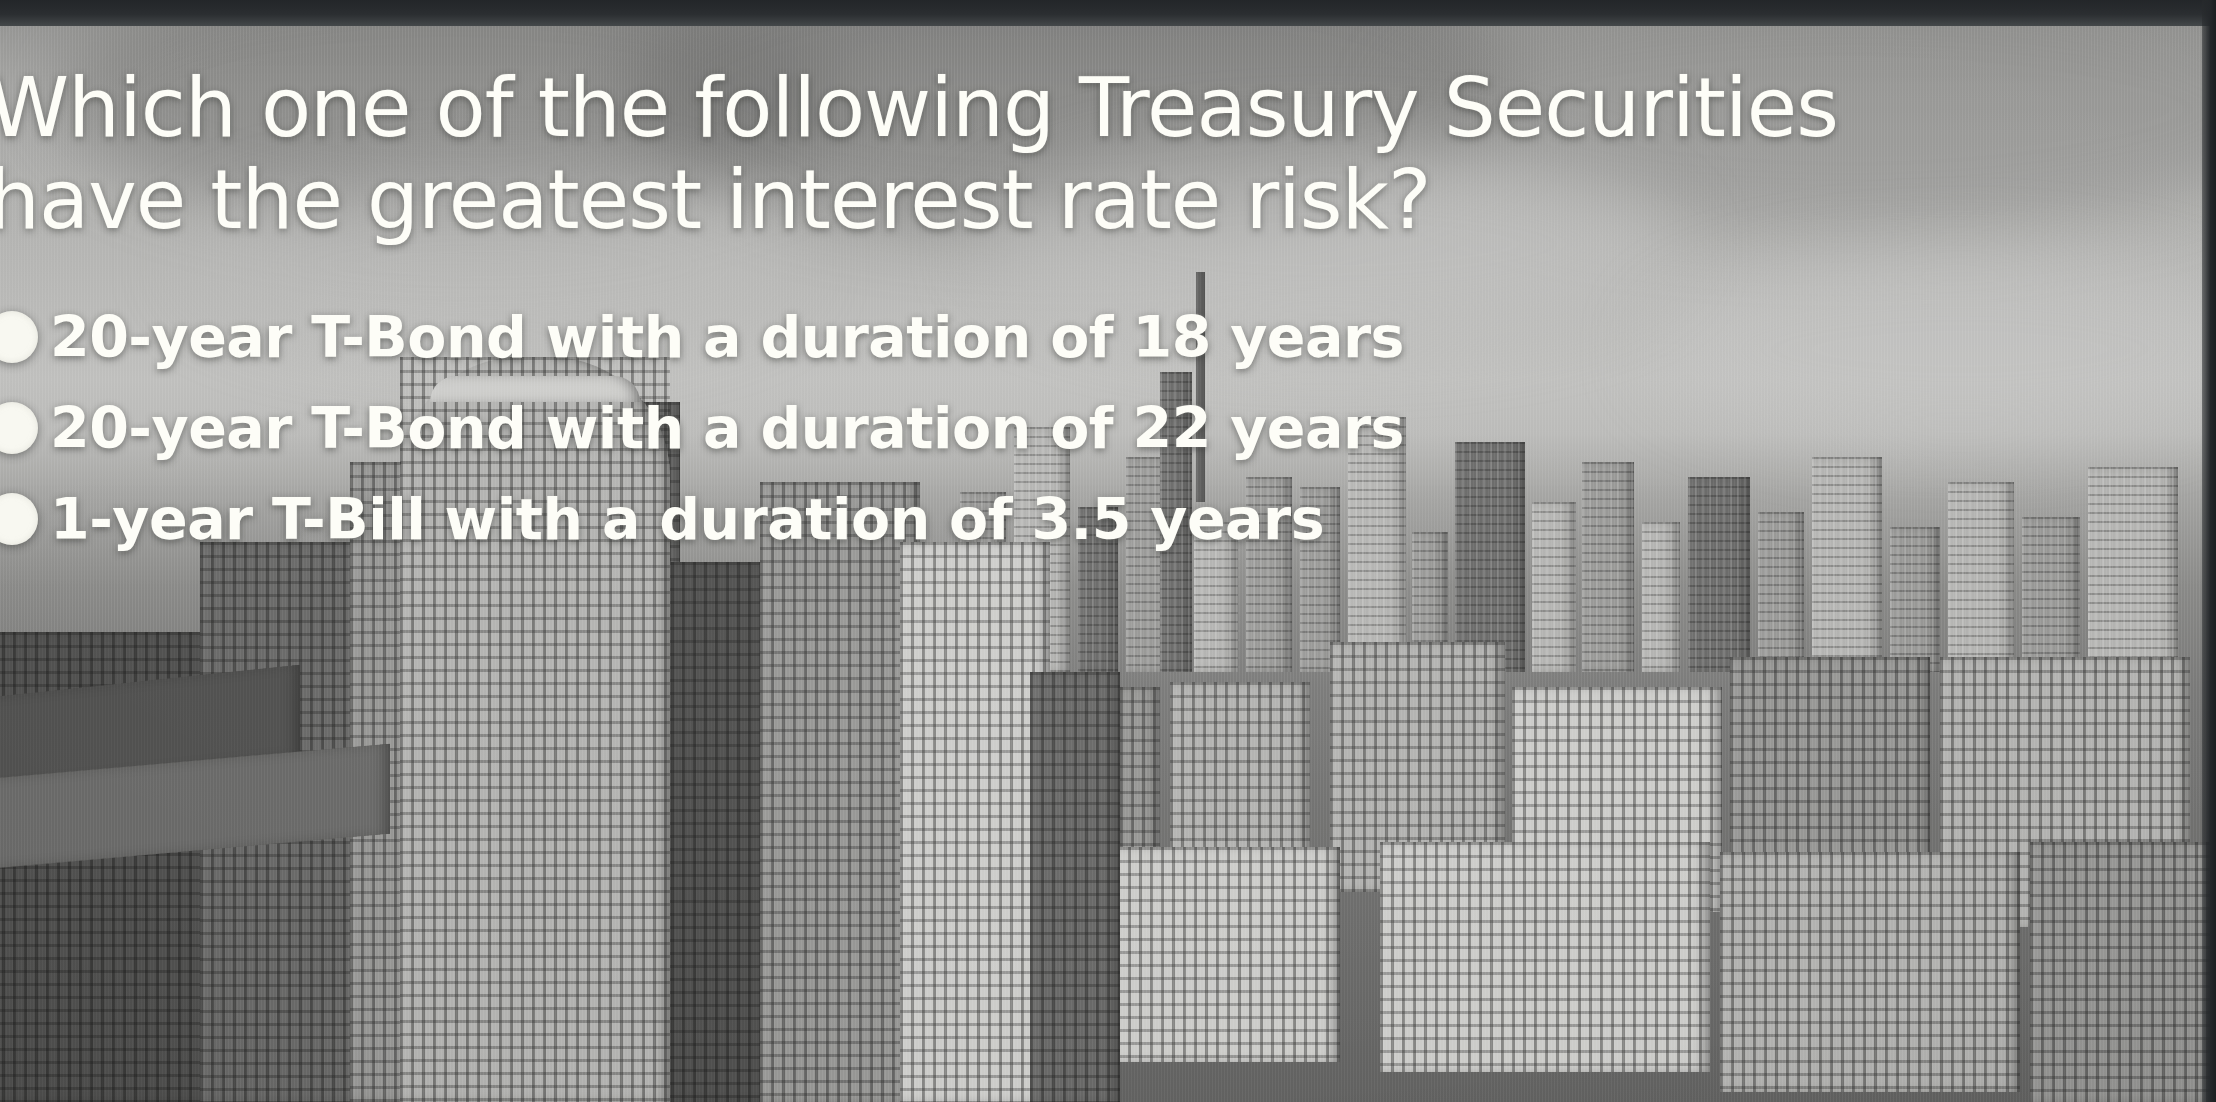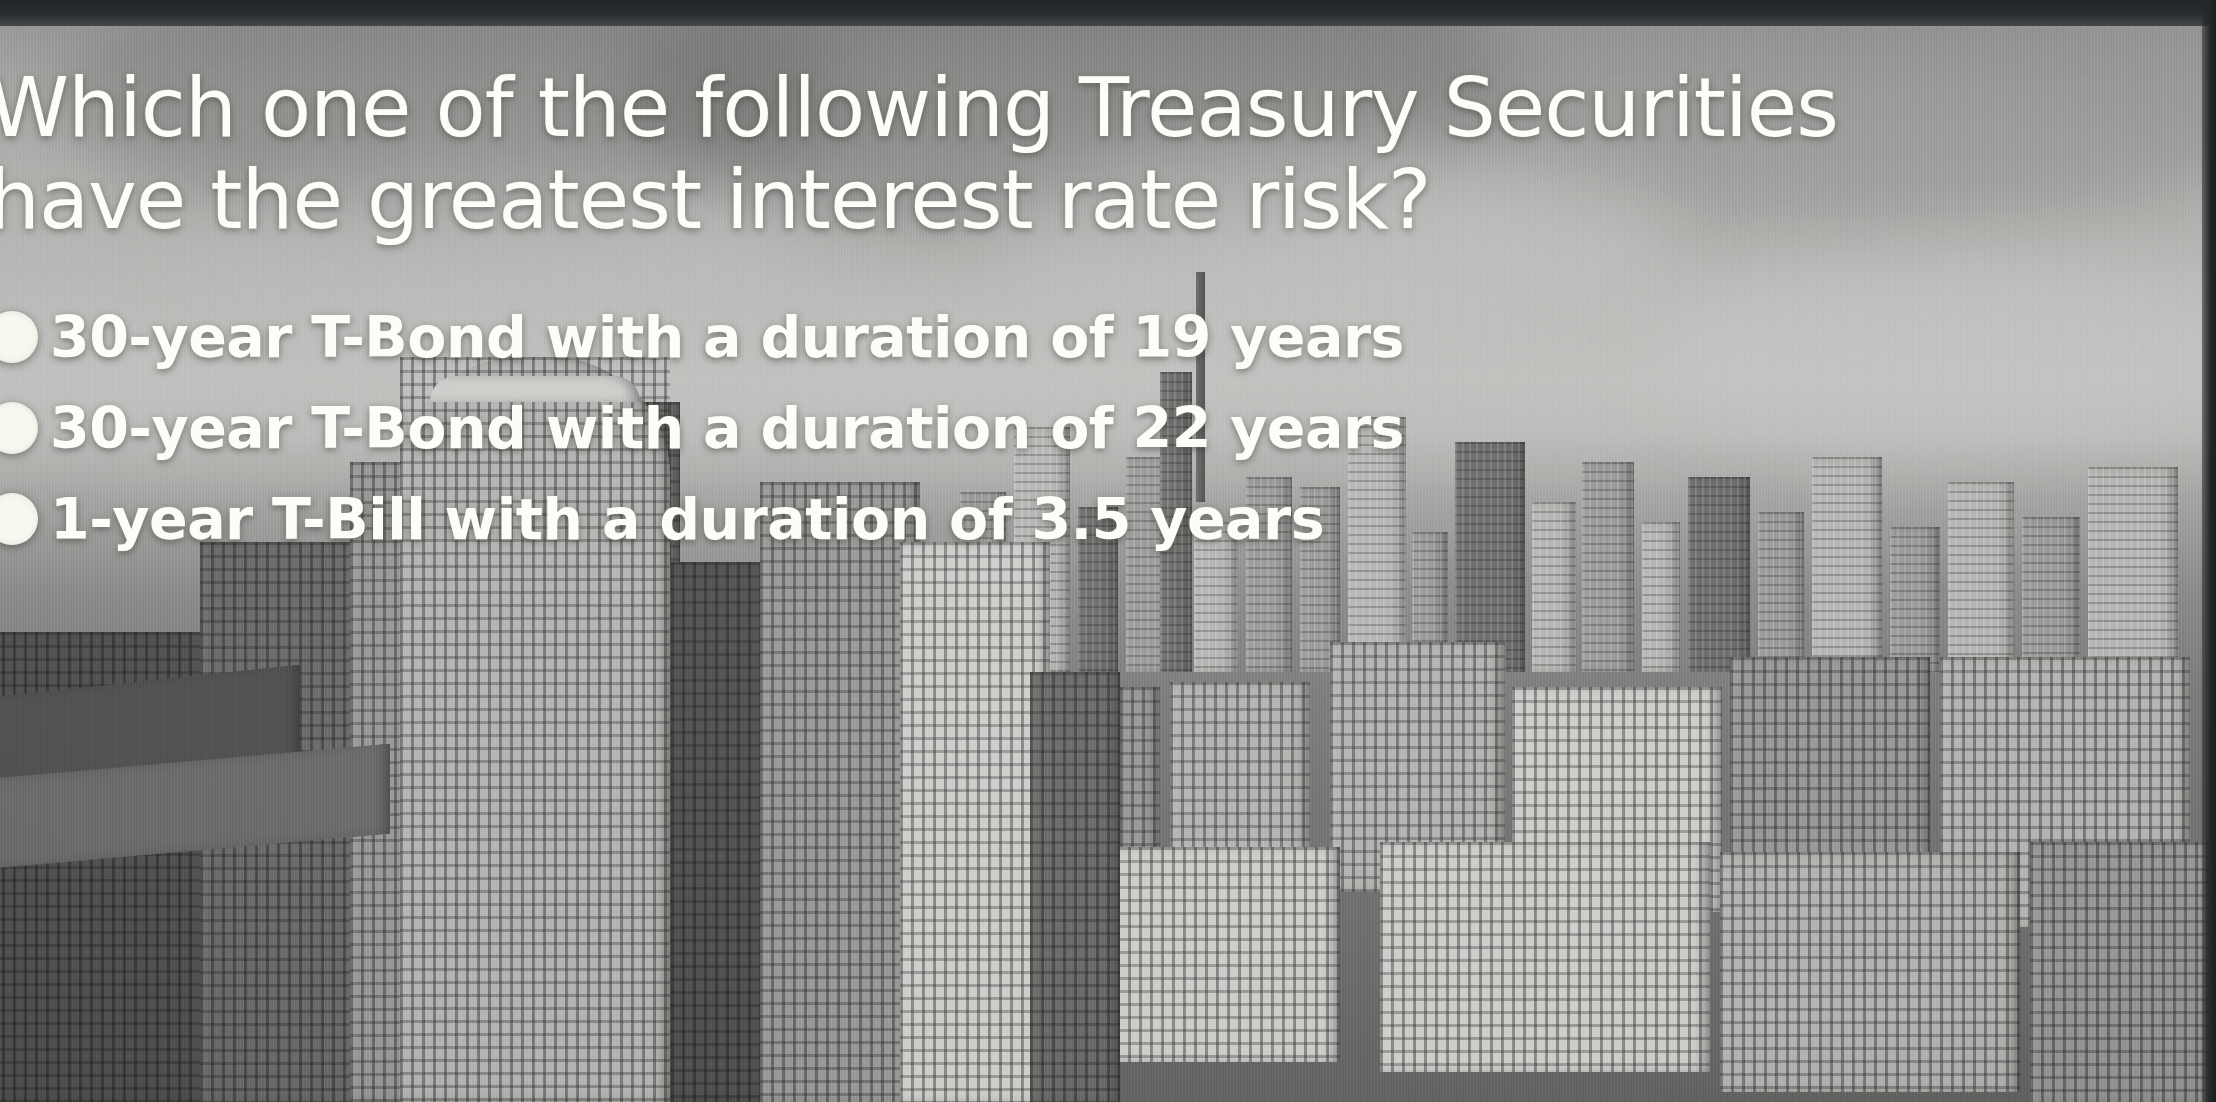--- a/index.html
+++ b/index.html
@@ -281,26 +281,26 @@
 
     <div class="question">
       <span class="qline">Which one of the following Treasury Securities</span>
       <span class="qline">have the greatest interest rate risk?</span>
     </div>
 
     <div class="options">
 
       <div class="option">
         <span class="radio"></span>
-        <span class="option-label">30-year T-Bond with a duration of 19 years</span>
+        <span class="option-label">20-year T-Bond with a duration of 18 years</span>
       </div>
 
       <div class="option">
         <span class="radio"></span>
-        <span class="option-label">30-year T-Bond with a duration of 22 years</span>
+        <span class="option-label">20-year T-Bond with a duration of 22 years</span>
       </div>
 
       <div class="option">
         <span class="radio"></span>
         <span class="option-label">1-year T-Bill with a duration of 3.5 years</span>
       </div>
 
     </div>
   </div>
 

